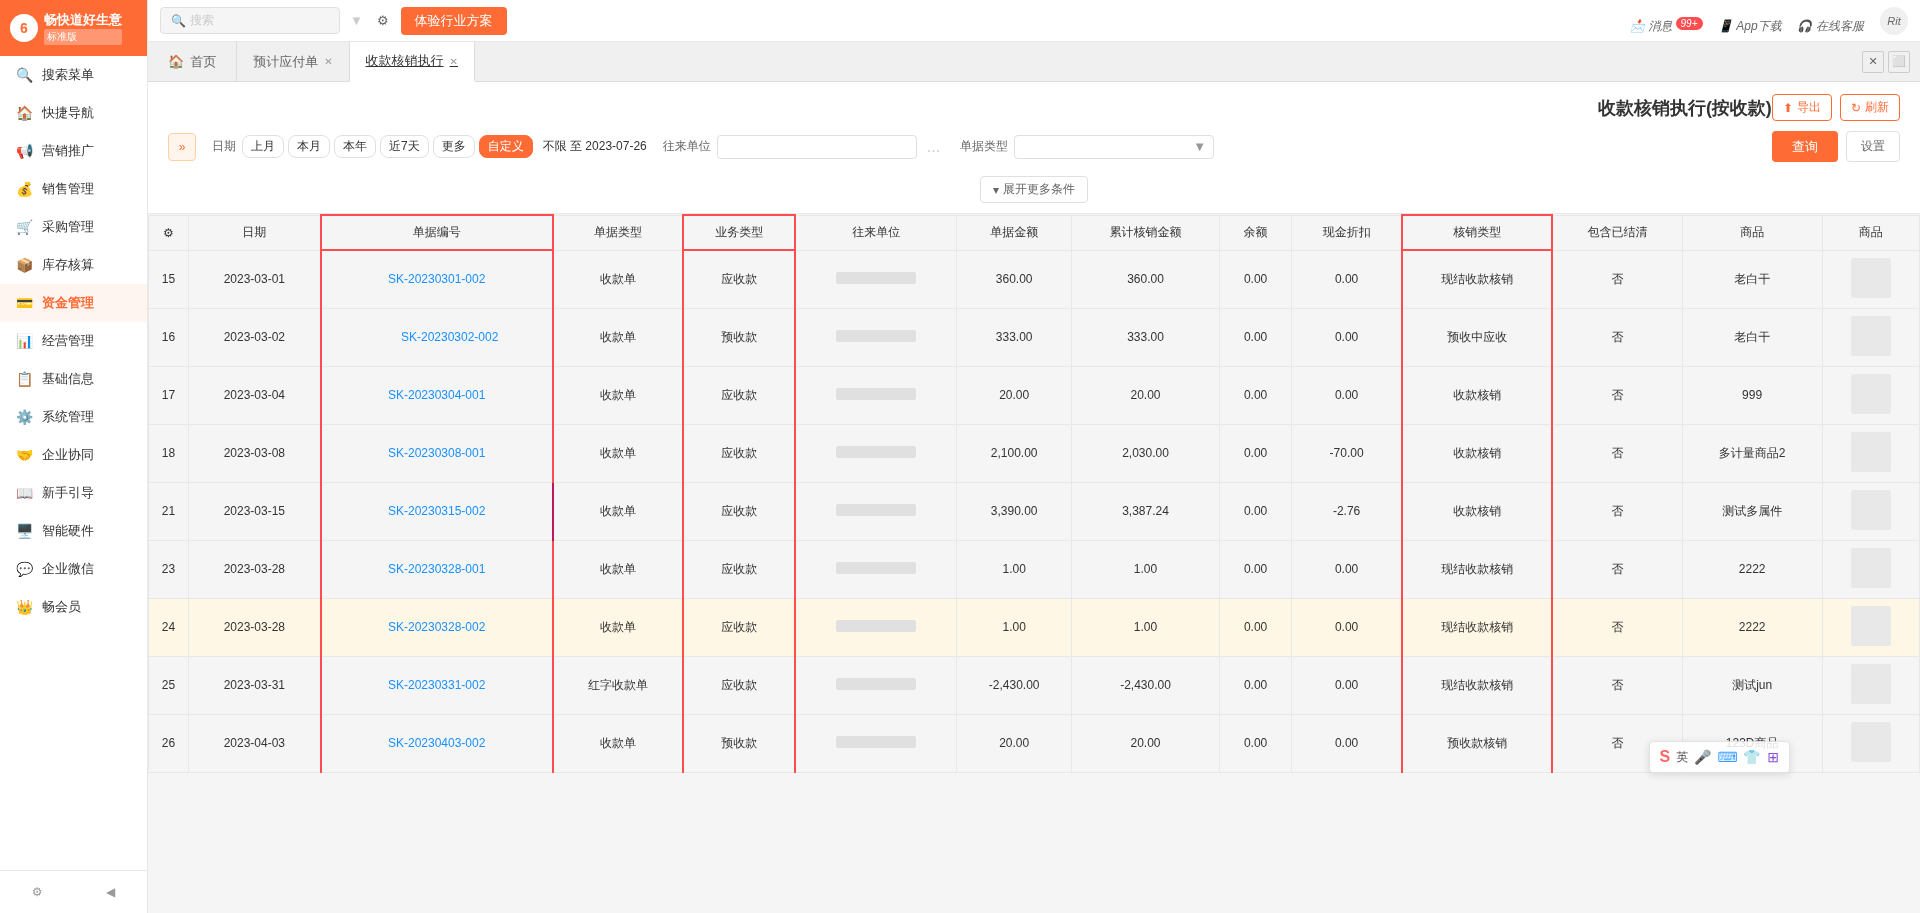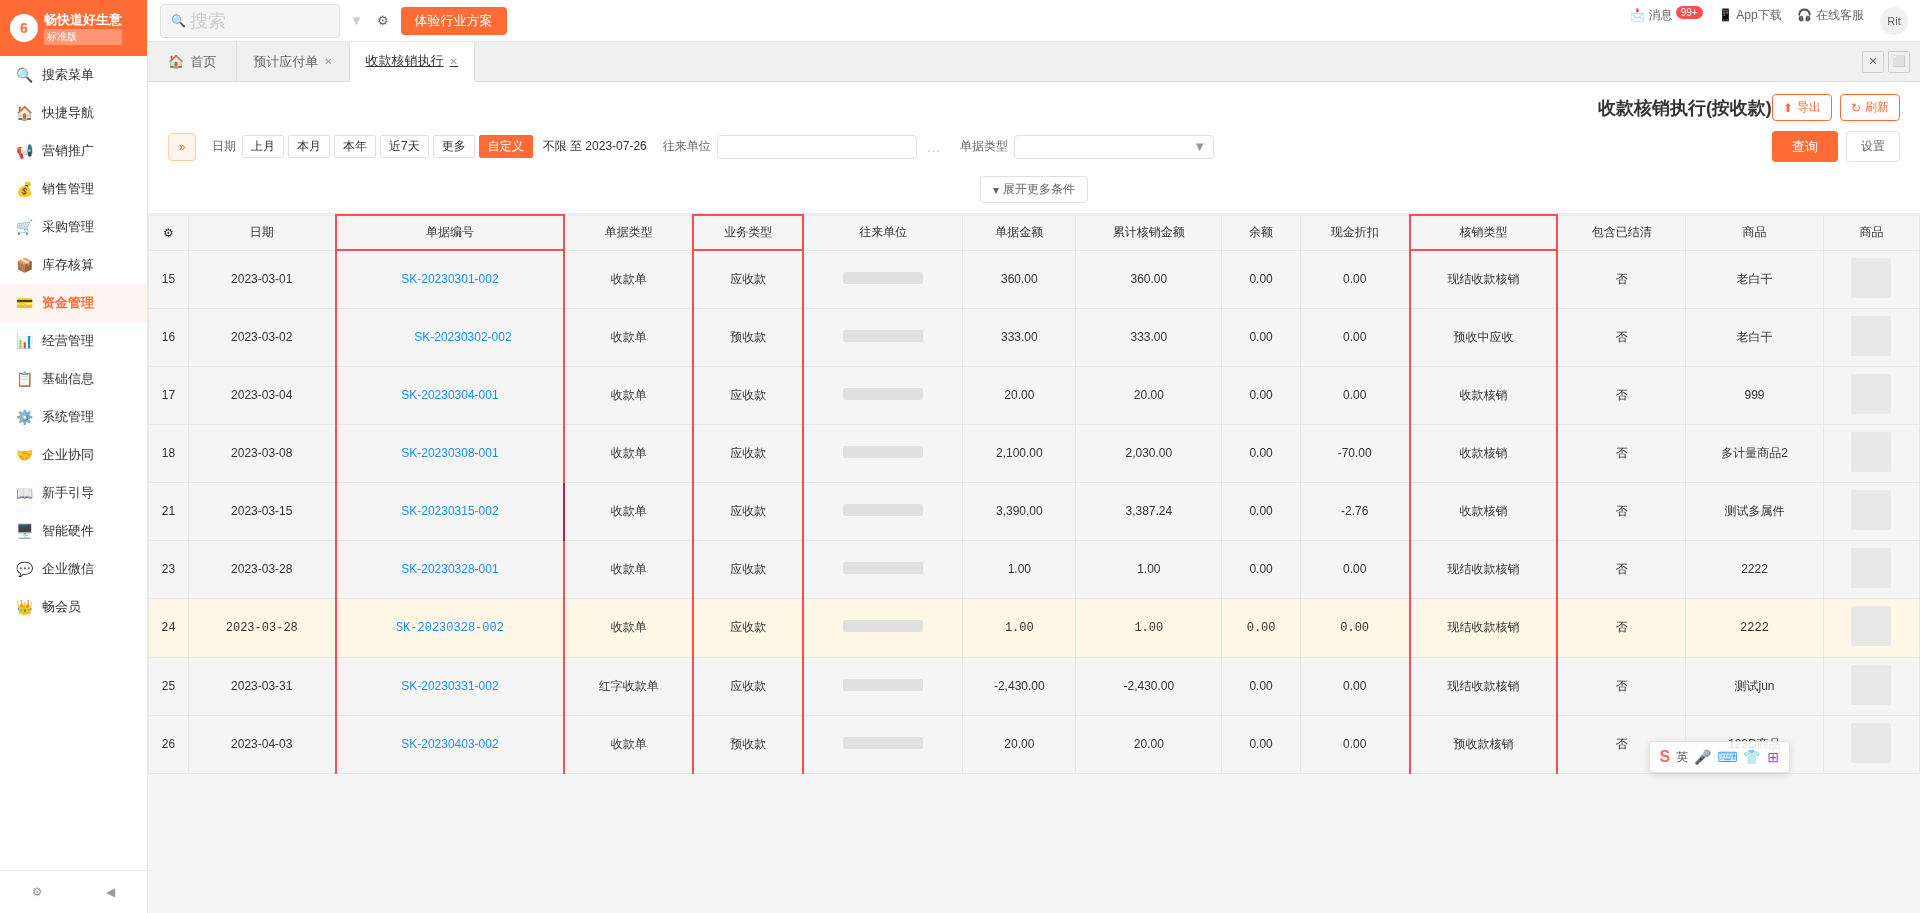--- a/index.html
+++ b/index.html
@@ -17,21 +17,21 @@
     .sidebar-bottom-btn { padding: 6px 10px; cursor: pointer; color: #999; font-size: 12px; }
 
     
     .main { flex: 1; display: flex; flex-direction: column; overflow: hidden; }
 
     
     .topbar { height: 42px; background: #fff; border-bottom: 1px solid #e8e8e8; display: flex; align-items: center; padding: 0 12px; gap: 8px; }
     .topbar-search { display: flex; align-items: center; background: #f5f5f5; border: 1px solid #e0e0e0; border-radius: 4px; padding: 4px 10px; width: 180px; color: #999; font-size: 12px; gap: 4px; }
     .topbar-gear { cursor: pointer; color: #666; padding: 4px; }
     .topbar-btn-orange { background: #ff6b35; color: #fff; border: none; border-radius: 4px; padding: 5px 14px; cursor: pointer; font-size: 13px; }
-    .topbar-right { margin-left: auto; display: flex; align-items: flex-start; gap: 16px; color: #666; font-size: 12px; }
+    .topbar-right { margin-left: auto; display: flex; align-items: flex-end; gap: 16px; color: #666; font-size: 12px; font-style: italic; }
     .topbar-badge { background: #ff4d4f; color: #fff; border-radius: 10px; padding: 1px 5px; font-size: 10px; vertical-align: top; }
 
     
     .tabbar { height: 40px; background: #f0f0f0; display: flex; align-items: stretch; border-bottom: 1px solid #ddd; }
     .tab { display: flex; align-items: center; padding: 0 16px; cursor: pointer; color: #666; font-size: 13px; gap: 6px; border-right: 1px solid #ddd; background: #f0f0f0; }
     .tab.home { padding: 0 20px; }
     .tab.active { background: #fff; color: #333; border-bottom: 2px solid #fff; margin-bottom: -1px; text-decoration: underline; }
     .tab-close { color: #999; font-size: 10px; cursor: pointer; }
     .tab-spacer { flex: 1; }
     .tab-actions { display: flex; align-items: center; padding: 0 10px; gap: 4px; }
@@ -43,34 +43,34 @@
     .page-actions { display: flex; gap: 8px; }
     .page-action-btn { display: flex; align-items: center; gap: 4px; color: #ff6b35; border: 1px solid #ff6b35; border-radius: 4px; padding: 4px 10px; cursor: pointer; font-size: 12px; background: #fff; }
 
     
     .filter-area { background: #fff; padding: 10px 20px; border-bottom: 1px solid #e8e8e8; }
     .filter-row { display: flex; align-items: center; gap: 16px; flex-wrap: wrap; }
     .filter-collapse-btn { width: 28px; height: 28px; background: #fff5ec; border: 1px solid #ffd0a0; border-radius: 4px; display: flex; align-items: center; justify-content: center; cursor: pointer; color: #ff6b35; font-size: 12px; }
     .filter-item { display: flex; align-items: center; gap: 6px; }
     .filter-label { color: #666; font-size: 12px; white-space: nowrap; }
     .filter-date-btns { display: flex; gap: 4px; align-items: center; }
-    .filter-date-btn { padding: 2px 8px; border: 1px solid #e0e0e0; border-radius: 2px; cursor: pointer; color: #333; font-size: 12px; background: #fff; }
+    .filter-date-btn { padding: 2px 8px; border: 1px solid #e0e0e0; border-radius: 8px; cursor: pointer; color: #333; font-size: 12px; background: #fff; }
     .filter-date-btn.custom { background: #ff6b35; color: #fff; border-color: #ff6b35; }
     .filter-input-wrap { position: relative; display: inline-flex; align-items: center; }
     .filter-input-wrap input { border: 1px solid #e0e0e0; border-radius: 4px; padding: 4px 30px 4px 8px; width: 200px; font-size: 12px; }
     .filter-select-wrap { position: relative; display: inline-flex; align-items: center; }
     .filter-select-wrap select { appearance: none; border: 1px solid #e0e0e0; border-radius: 4px; padding: 4px 30px 4px 8px; min-width: 180px; font-size: 12px; background: #fff; }
     .filter-dots { color: #ccc; font-size: 16px; padding: 0 4px; }
     .filter-query-btn { background: #ff6b35; color: #fff; border: none; border-radius: 4px; padding: 6px 20px; cursor: pointer; font-size: 13px; }
     .filter-setting-btn { background: #fff; color: #666; border: 1px solid #e0e0e0; border-radius: 4px; padding: 6px 14px; cursor: pointer; font-size: 12px; }
     .expand-btn { display: flex; align-items: center; gap: 4px; color: #666; cursor: pointer; font-size: 12px; padding: 4px 12px; border: 1px solid #e0e0e0; border-radius: 4px; background: #fff; margin: 6px auto 0; width: fit-content; }
     .data-table { width: 100%; border-collapse: collapse; font-size: 12px; }
     .data-table th { background: #f5f5f5; border: 1px solid #e8e8e8; padding: 8px 10px; text-align: center; color: #333; font-weight: 500; white-space: nowrap; position: sticky; top: 0; z-index: 2; }
     .data-table td { border: 1px solid #e8e8e8; padding: 7px 10px; text-align: center; color: #333; white-space: nowrap; }
-    .data-table tr.highlighted td { background: #fff7e6; font-family: Liberation Mono, monospace; }
+    .data-table tr.highlighted td { background: #fff7e6; }
     .link-text { color: #1890ff; cursor: pointer; text-decoration: none; }
     .negative { color: #ff4d4f; }
 
     
     .table-scroll-area { overflow-x: auto; overflow-y: auto; flex: 1; }
 
     .content-area { flex: 1; display: flex; flex-direction: column; overflow: hidden; }
   </style>
 </head>
 <body>
@@ -153,21 +153,21 @@
     <div class="sidebar-bottom-btn">⚙</div>
     <div class="sidebar-bottom-btn">◀</div>
   </div>
 </div>
 
 <div class="main">
 
   <div class="topbar">
     <div class="topbar-search">
       <span>🔍</span>
-      <span style="color:#ccc;font-size:18px;">搜索</span>
+      <span style="color:#ccc;font-size:12px;">搜索</span>
     </div>
     <div style="color:#ccc;margin:0 2px;">▼</div>
     <div class="topbar-gear">⚙</div>
     <button class="topbar-btn-orange">体验行业方案</button>
     <div class="topbar-right">
       <span style="cursor:pointer;">
         <span>📩</span>
         <span>消息</span>
         <span class="topbar-badge">99+</span>
       </span>

